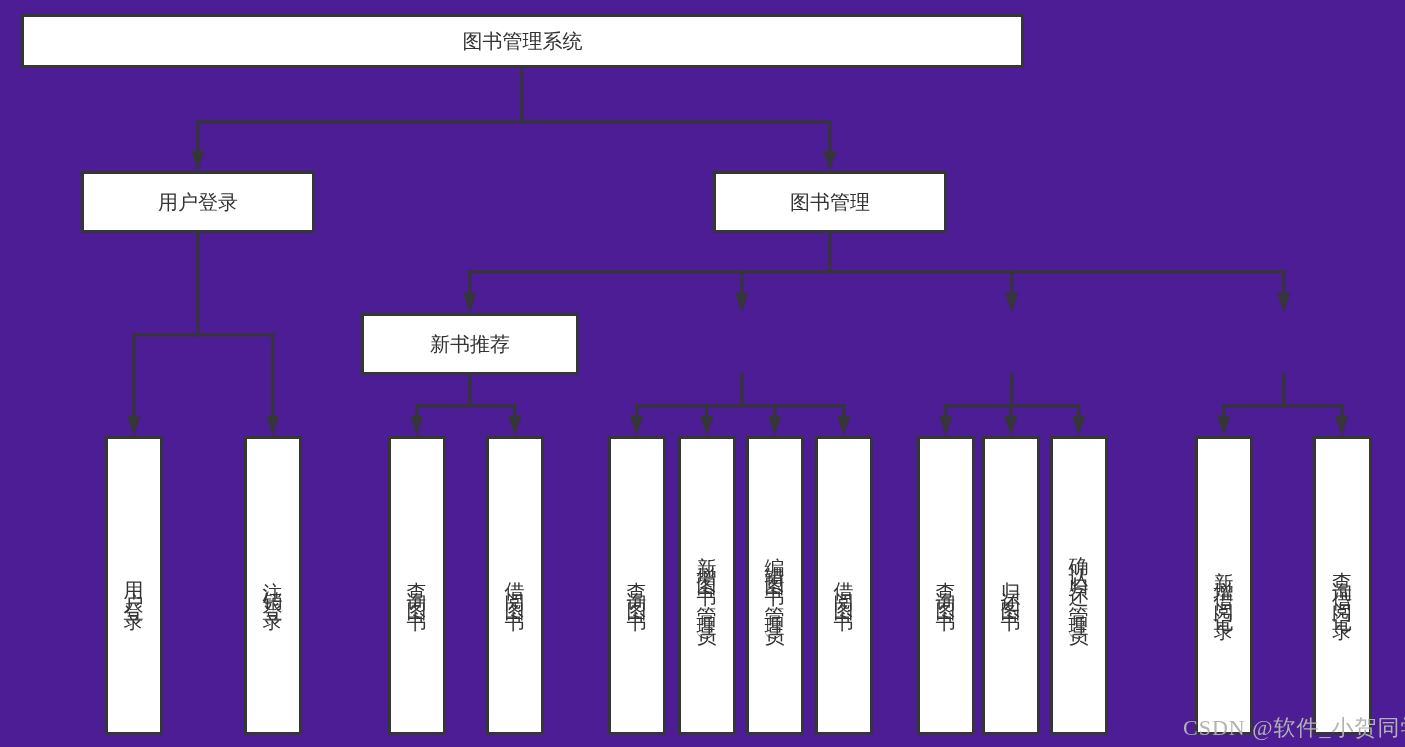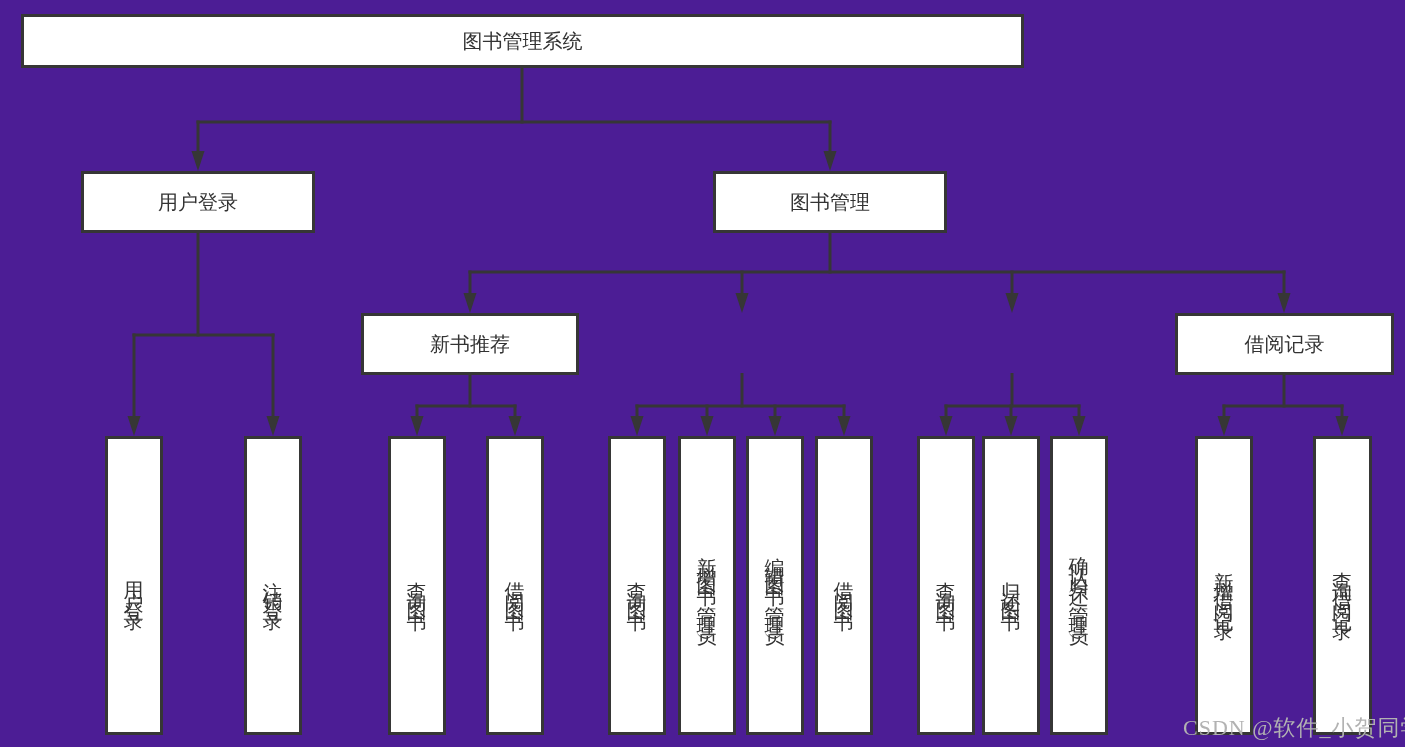--- a/index.html
+++ b/index.html
@@ -59,23 +59,20 @@
   <div class="box" style="left:81px; top:171px; width:234px; height:62px;">
     <span>用户登录</span>
   </div>
   <div class="box" style="left:713px; top:171px; width:234px; height:62px;">
     <span>图书管理</span>
   </div>
 
   <div class="box" style="left:361px; top:313px; width:218px; height:62px;">
     <span>新书推荐</span>
   </div>
-  <div class="box" style="left:1175px; top:313px; width:219px; height:62px;">
-    <span>借阅记录</span>
-  </div>
 
   <div class="box leaf" style="left:105px; top:436px; width:58px; height:299px;">
     <span class="v-label">用户登录</span>
   </div>
   <div class="box leaf" style="left:244px; top:436px; width:58px; height:299px;">
     <span class="v-label">注销登录</span>
   </div>
 
   <div class="box leaf" style="left:388px; top:436px; width:58px; height:299px;">
     <span class="v-label">查询图书</span>

